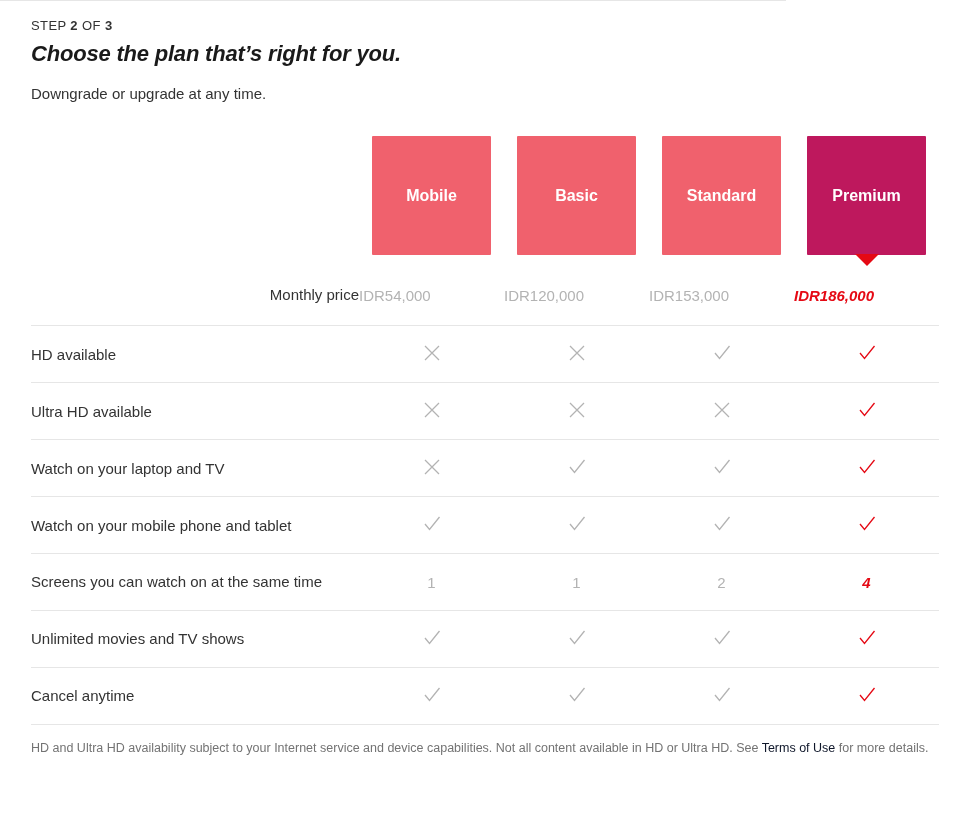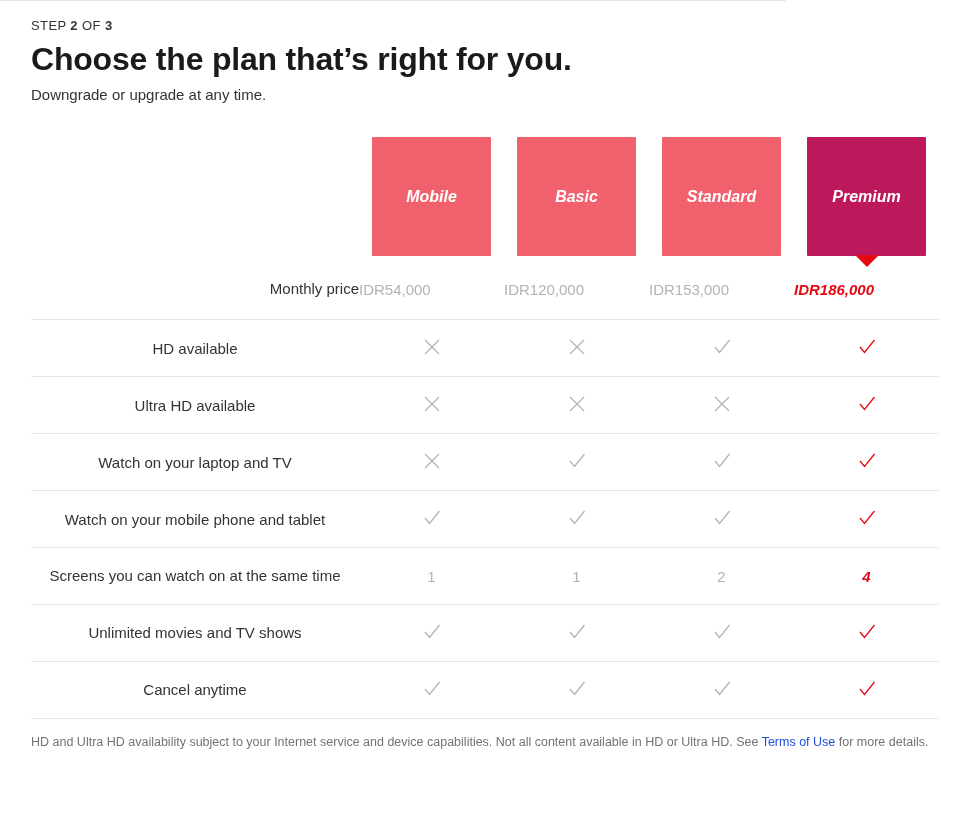--- a/index.html
+++ b/index.html
@@ -33,25 +33,26 @@
   }
   .step-label {
     font-size: 13px;
     letter-spacing: 0.4px;
     color: #333333;
     text-transform: uppercase;
     margin: 0 0 8px 0;
   }
   .step-label b { font-weight: bold; }
   .headline {
-    font-size: 32px;
+    font-size: 22px;
     font-weight: bold;
     color: #1a1a1a;
-    margin: 0 0 8px 0;
+    margin: 0 0 18px 0;
     letter-spacing: -0.2px;
+    font-style: italic;
   }
   .subhead {
     font-size: 15px;
     color: #333333;
     margin: 0 0 26px 0;
   }
 
   
   table.plans {
     width: 908px;
@@ -64,22 +65,21 @@
   .plan-head-cell {
     padding: 0;
     vertical-align: bottom;
     height: 128px;
     text-align: center;
   }
   .plan-chip-wrap {
     position: relative;
     display: block;
     width: 119px;
-    margin: 1px auto;
-    font-style: italic;
+    margin: 8px auto;
   }
   .plan-chip {
     position: relative;
     height: 119px;
     background: #f0616d;
     color: #ffffff;
     font-size: 16px;
     font-weight: bold;
     display: flex;
     align-items: center;
@@ -118,21 +118,20 @@
   }
   tr.price-row td.value-cell.selected {
     color: #e50914;
     font-weight: bold;
   }
 
   tr.feature-row td {
     padding: 18px 0 17px 0;
     border-bottom: 1px solid #e6e6e6;
     vertical-align: middle;
-    text-align: center;
   }
   tr.feature-row:last-child td {
     border-bottom: 1px solid #e6e6e6;
     margin-top: 28px;
   }
   td.feature-cell {
     font-size: 15px;
     color: #333333;
     text-align: left;
     line-height: 1.35;
@@ -156,21 +155,21 @@
   .num.selected { color: #e50914; font-weight: bold; }
 
   .footnote {
     width: 908px;
     font-size: 12.5px;
     color: #737373;
     line-height: 1.45;
     margin-top: 14px;
   }
   .footnote a {
-    color: #1d4ed8;
+    color: #0f172a;
     text-decoration: none;
   }
 </style>
 </head>
 <body>
 
 <div class="page">
   <div class="top-rule"></div>
 
   <div class="content">

